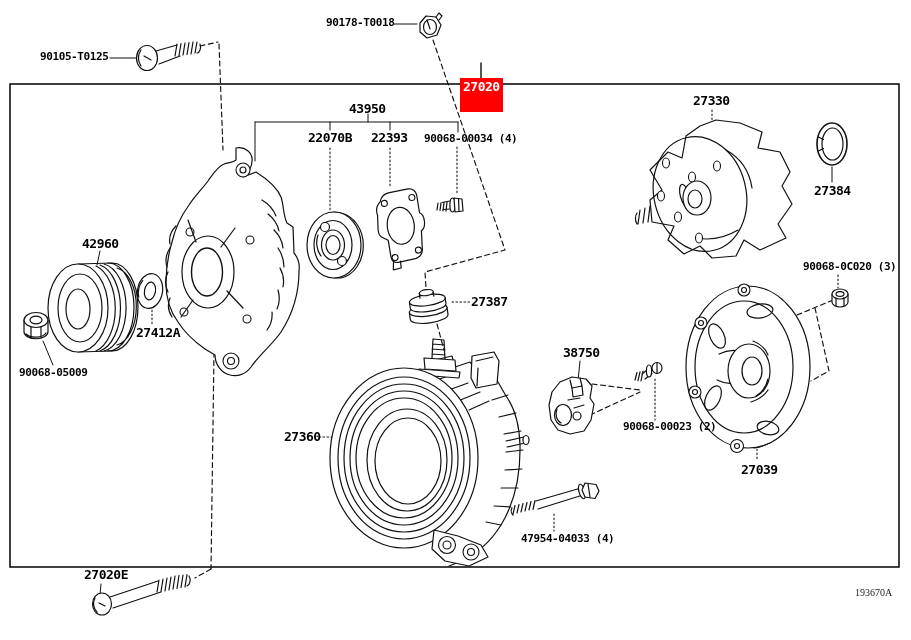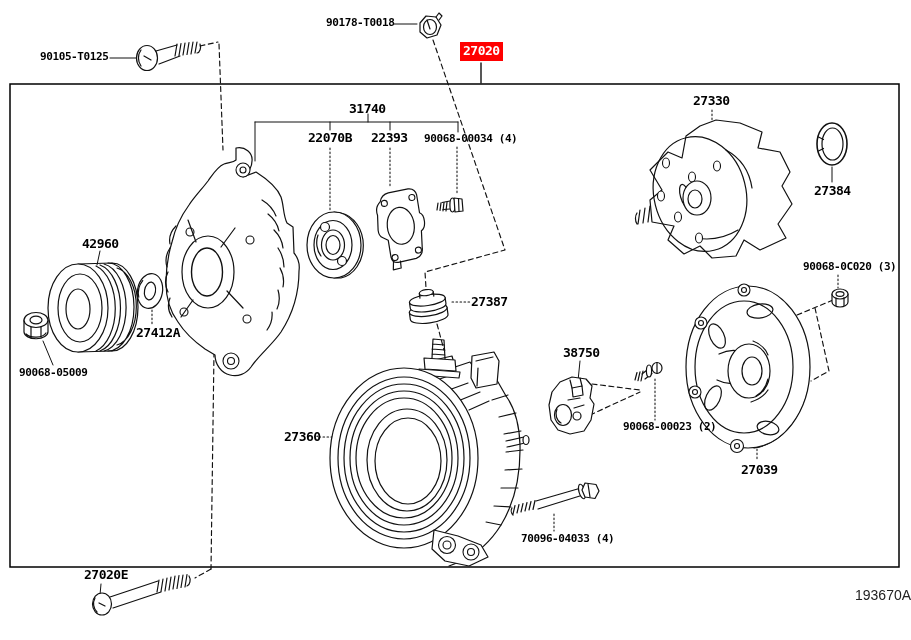--- a/index.html
+++ b/index.html
@@ -6,24 +6,24 @@
   .stage{
     position:relative;width:911px;height:640px;background:#fff;overflow:hidden;
     font-family:"DejaVu Sans Mono","Liberation Mono",monospace;
   }
   .stage svg{position:absolute;left:0;top:0;}
   .lbl{
     position:absolute;font-weight:bold;font-size:13px;line-height:1.05;
     letter-spacing:-0.5px;color:#000;white-space:nowrap;
   }
   .lbl.small{font-size:11px;letter-spacing:-0.4px;}
-  .lbl.hl{padding:2px 3px 3px 3px;}
+  .lbl.hl{padding:2px 3px 18px 3px;margin-top:36px;}
   .figcode{
-    position:absolute;font-family:Liberation Sans, sans-serif;
-    font-size:14px;font-weight:normal;color:#222;letter-spacing:0;text-align:right;
+    position:absolute;font-family:Liberation Serif, serif;
+    font-size:10px;font-weight:normal;color:#222;letter-spacing:0;text-align:right;
   }
   
   .s{stroke:#111;stroke-width:1.2;fill:none;stroke-linecap:round;stroke-linejoin:round;}
   .sf{stroke:#111;stroke-width:1.2;fill:#fff;stroke-linecap:round;stroke-linejoin:round;}
   .thin{stroke-width:1;}
   .dot{stroke-dasharray:1.6 2.4;stroke-width:1.05;}
   .dash{stroke-dasharray:5 3.5;stroke-width:1.15;}
   .bd{stroke:#000;stroke-width:1.5;fill:none;}
   .hole{stroke:#111;stroke-width:1.1;fill:#fff;}
 </style>
@@ -279,33 +279,33 @@
     <ellipse cx="102" cy="604" rx="9.5" ry="11" class="sf"></ellipse>
     <path d="M95,598 a10,11 0 0 0 2,14" class="s"></path>
     <path d="M99,603 l6,3" class="s"></path>
   </g>
 
 </svg>
 
   <div class="lbl small" style="left:40px;top:51px">90105-T0125</div>
   <div class="lbl small" style="left:326px;top:17px">90178-T0018</div>
   <div class="lbl hl" style="left: 460px; top: 42px; background: rgb(255, 0, 0); color: rgb(255, 255, 255);">27020</div>
-  <div class="lbl" style="left:349px;top:102px">31740</div>
+  <div class="lbl" style="left:349px;top:102px">43950</div>
   <div class="lbl" style="left:308px;top:131px">22070B</div>
   <div class="lbl" style="left:371px;top:131px">22393</div>
   <div class="lbl small" style="left:424px;top:133px">90068-00034 (4)</div>
   <div class="lbl" style="left:693px;top:94px">27330</div>
   <div class="lbl" style="left:814px;top:184px">27384</div>
   <div class="lbl small" style="left:803px;top:261px">90068-0C020 (3)</div>
   <div class="lbl" style="left:82px;top:237px">42960</div>
   <div class="lbl" style="left:136px;top:326px">27412A</div>
   <div class="lbl small" style="left:19px;top:367px">90068-05009</div>
   <div class="lbl" style="left:471px;top:295px">27387</div>
   <div class="lbl" style="left:563px;top:346px">38750</div>
   <div class="lbl small" style="left:623px;top:421px">90068-00023 (2)</div>
   <div class="lbl" style="left:284px;top:430px">27360</div>
   <div class="lbl" style="left:741px;top:463px">27039</div>
-  <div class="lbl small" style="left:521px;top:533px">70096-04033 (4)</div>
+  <div class="lbl small" style="left:521px;top:533px">47954-04033 (4)</div>
   <div class="lbl" style="left:84px;top:568px">27020E</div>
 
   <div class="figcode" style="left:855px;top:587px">193670A</div>
 
 </div>
 
 </body></html>

